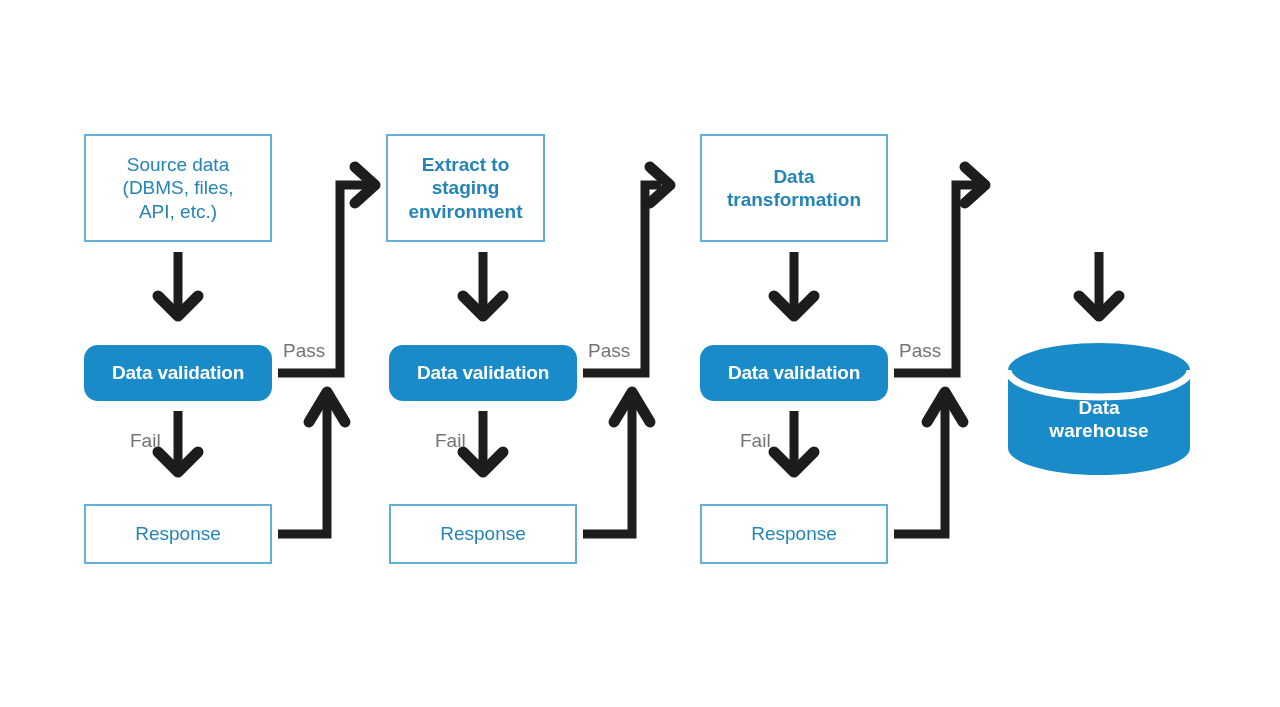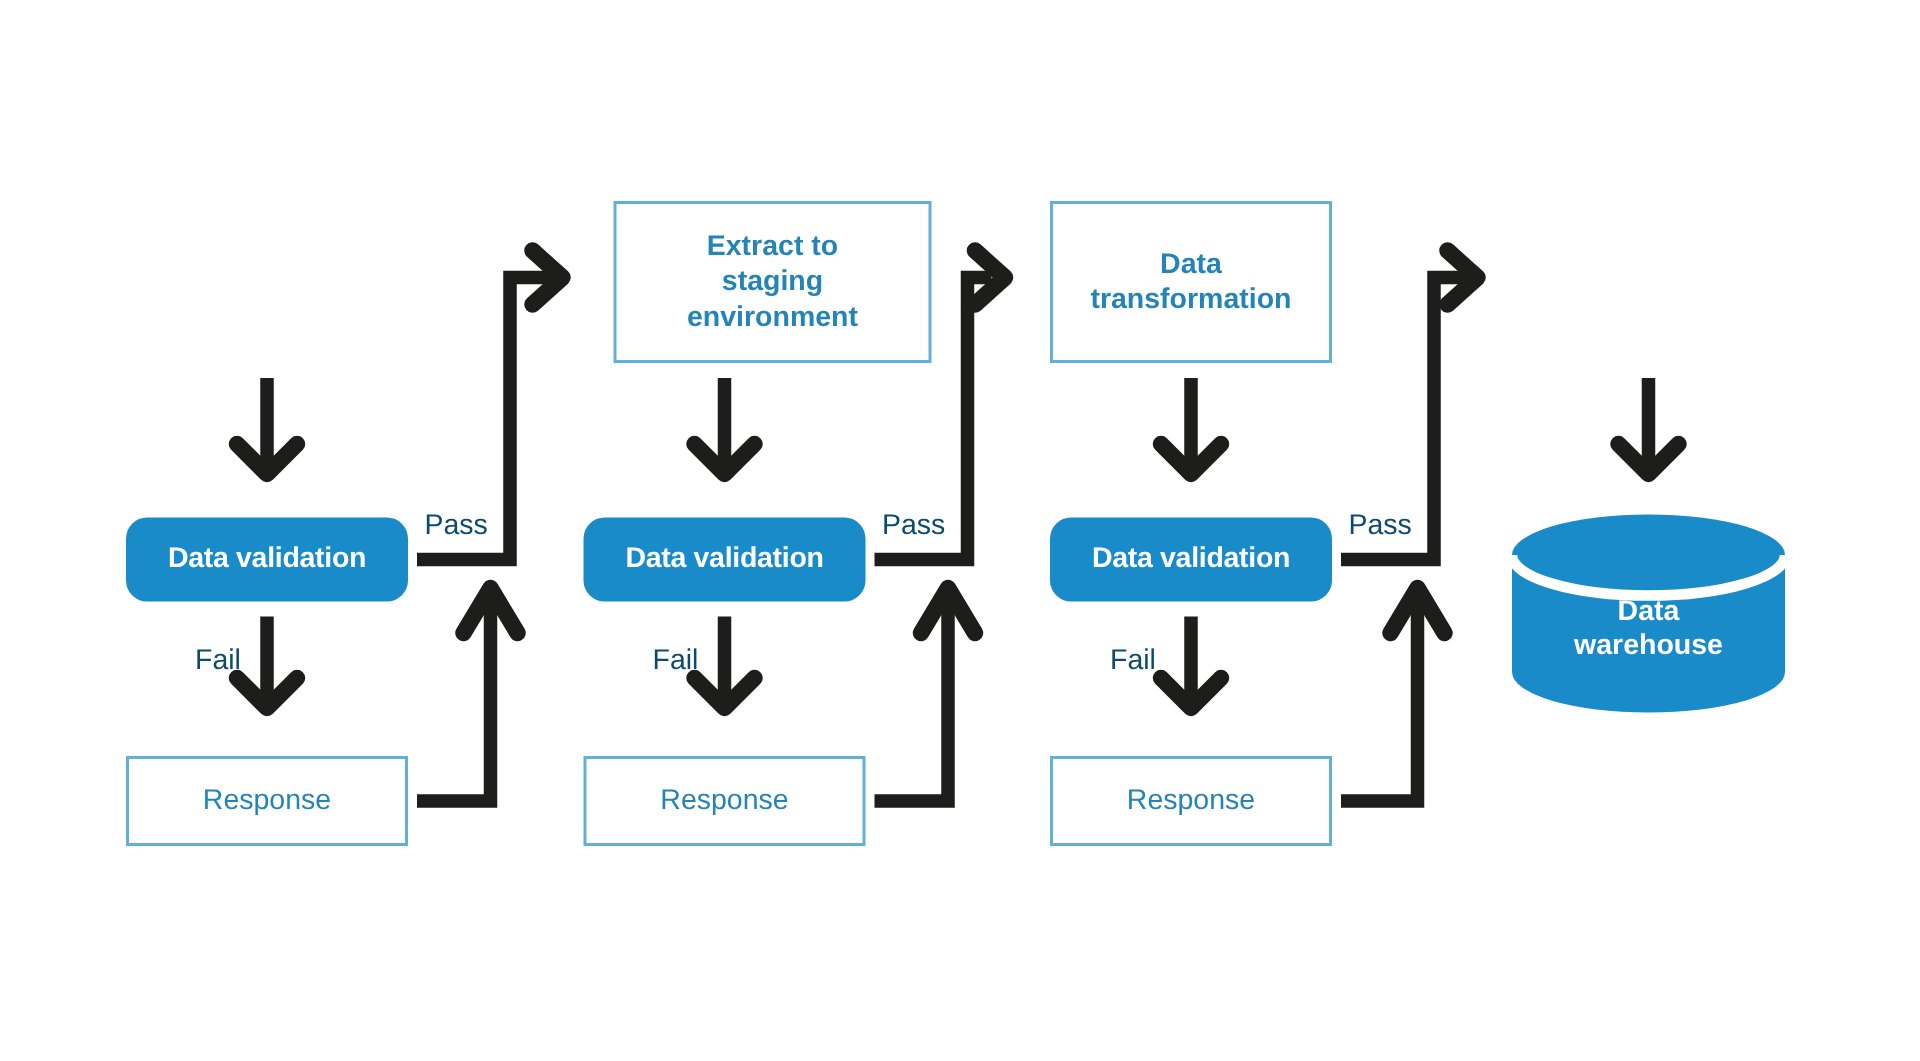--- a/index.html
+++ b/index.html
@@ -70,21 +70,21 @@
     left: 0;
     width: 100%;
     text-align: center;
     color: #ffffff;
     font-weight: 700;
     line-height: 1.2;
     z-index: 2;
   }
   .edge-label {
     position: absolute;
-    color: #0c4a6e;
+    color: #737373;
     font-weight: 400;
     white-space: nowrap;
     line-height: 1;
   }
 </style>
 </head>
 <body>
 
 <div id="diagram-root">
 
@@ -145,33 +145,36 @@
         <polyline points="927,422 945,392 963,422" stroke-width="11" stroke-linecap="round" stroke-linejoin="round"></polyline>
       </g>
 
       <g>
         <line x1="1099" y1="252" x2="1099" y2="310"></line>
         <polyline points="1079,296 1099,316 1119,296" stroke-width="11" stroke-linecap="round" stroke-linejoin="round"></polyline>
       </g>
     </g>
   </svg>
 
+  <div class="node node-outline weight-regular" style="left:84px; top:134px; width:188px; height:108px; font-size:19px;">
+    <span class="node-label">Source data<br>(DBMS, files,<br>API, etc.)</span>
+  </div>
 
   <div class="node node-filled" style="left:84px; top:345px; width:188px; height:56px; font-size:19px;">
     <span class="node-label">Data validation</span>
   </div>
 
   <div class="node node-outline weight-regular" style="left:84px; top:504px; width:188px; height:60px; font-size:19px;">
     <span class="node-label">Response</span>
   </div>
 
   <div class="edge-label" style="left:283px; top:341px; font-size:19px;">Pass</div>
   <div class="edge-label" style="left:130px; top:431px; font-size:19px;">Fail</div>
 
-  <div class="node node-outline weight-bold" style="left:409px; top:134px; width:212px; height:108px; font-size:19px;">
+  <div class="node node-outline weight-bold" style="left:386px; top:134px; width:159px; height:108px; font-size:19px;">
     <span class="node-label">Extract to<br>staging<br>environment</span>
   </div>
 
   <div class="node node-filled" style="left:389px; top:345px; width:188px; height:56px; font-size:19px;">
     <span class="node-label">Data validation</span>
   </div>
 
   <div class="node node-outline weight-regular" style="left:389px; top:504px; width:188px; height:60px; font-size:19px;">
     <span class="node-label">Response</span>
   </div>

